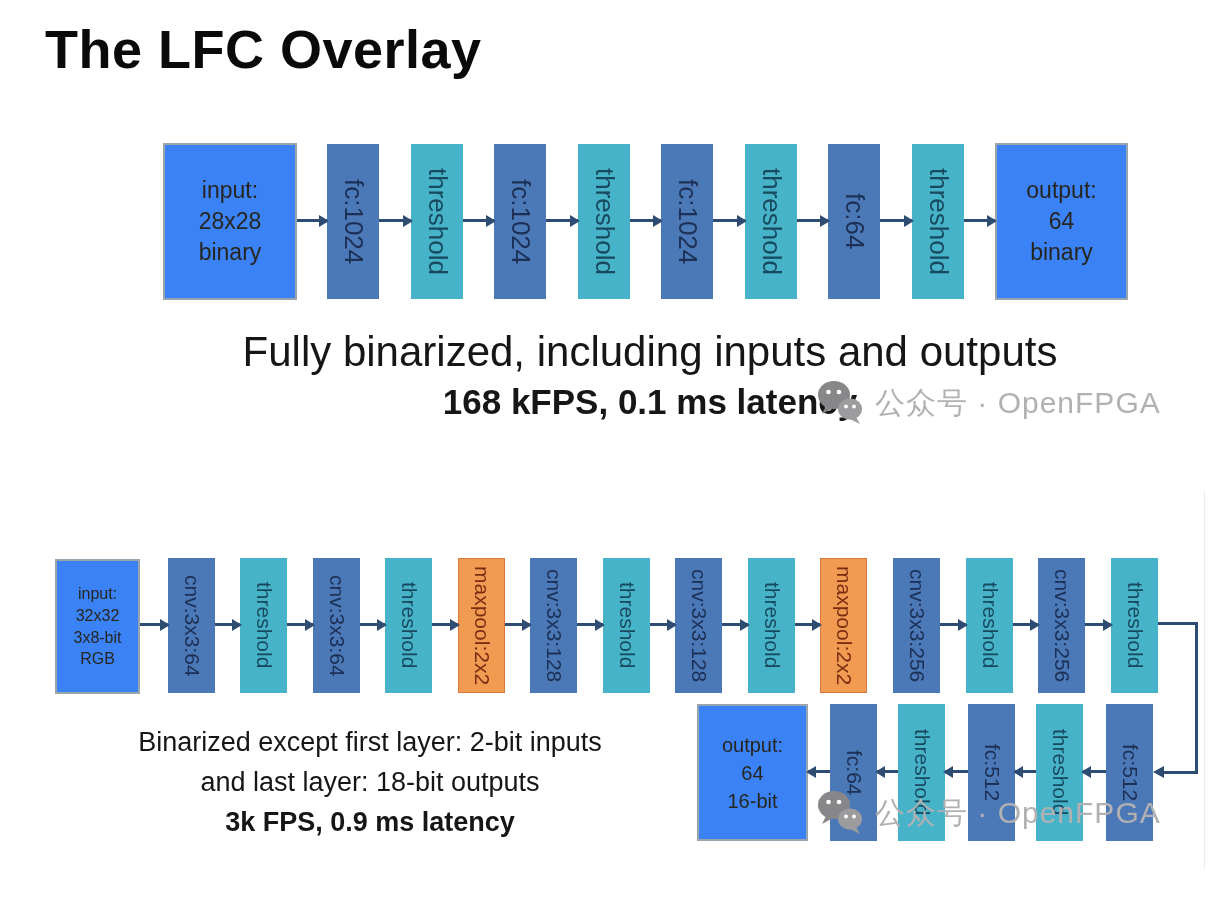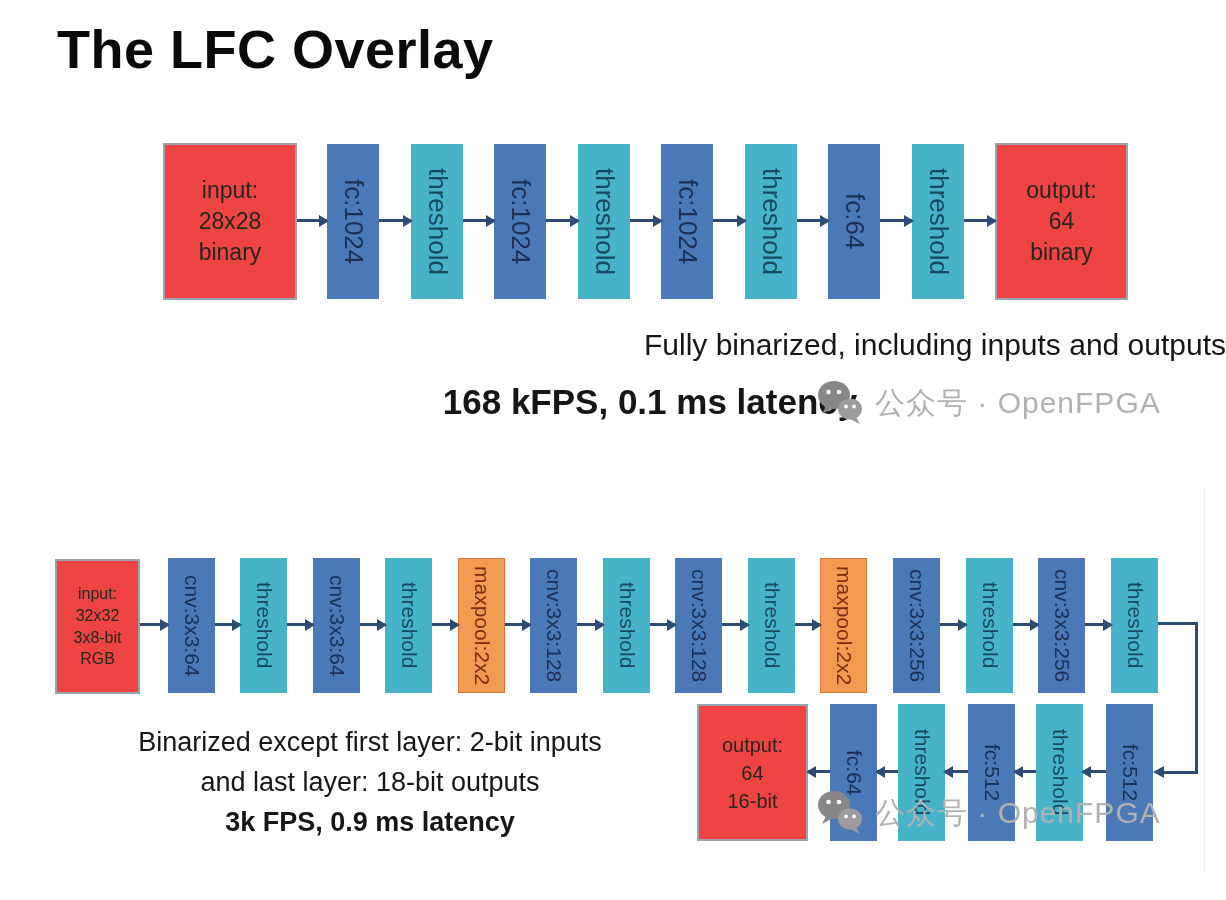--- a/index.html
+++ b/index.html
@@ -1,31 +1,31 @@
 <!DOCTYPE html>
 <html><head>
 <meta charset="utf-8">
 <style>
   html,body{margin:0;padding:0;background:#ffffff;}
   .page{position:relative;width:1226px;height:900px;background:#ffffff;
         font-family:"Liberation Sans", sans-serif;overflow:hidden;}
   .title{position:absolute;font-weight:bold;color:#0a0a0a;letter-spacing:0.5px;white-space:nowrap;}
-  .t-lfc{left:57px;top:18px;font-size:54px;}
+  .t-lfc{left:45px;top:18px;font-size:54px;}
   .t-cnv{left:108px;top:472px;font-size:48px;}
   .cap{position:absolute;text-align:center;color:#161616;white-space:nowrap;}
-  .lfc-cap1{left:74px;width:1152px;top:328px;font-size:30px;text-align:right;}
+  .lfc-cap1{left:74px;width:1152px;top:328px;font-size:42px;}
   .lfc-cap2{left:74px;width:1152px;top:382px;font-size:35px;font-weight:bold;}
   .cnv-cap1{left:0;width:740px;top:727px;font-size:27px;}
   .cnv-cap2{left:0;width:740px;top:767px;font-size:27px;}
   .cnv-cap3{left:0;width:740px;top:807px;font-size:27px;font-weight:bold;}
   .diagram{position:absolute;left:0;width:1226px;}
   .d-lfc{top:143px;height:160px;}
   .d-cnv1{top:558px;height:138px;}
   .d-cnv2{top:704px;height:140px;}
-  .io{position:absolute;background:#ef4444;border:2px solid #99a4ac;box-sizing:border-box;
+  .io{position:absolute;background:#3b82f6;border:2px solid #99a4ac;box-sizing:border-box;
       display:flex;align-items:center;justify-content:center;text-align:center;color:#26261f;}
   .io span{white-space:pre-line;}
   .d-lfc .io span{font-size:23px;line-height:1.35;}
   .d-cnv1 .io span{font-size:16px;line-height:1.35;}
   .d-cnv2 .io span{font-size:20px;line-height:1.4;}
   .vbox{position:absolute;display:flex;align-items:center;justify-content:center;box-sizing:border-box;}
   .vbox span{writing-mode:vertical-rl;text-orientation:mixed;white-space:nowrap;}
   .blue{background:#4b79b7;}  .blue span{color:#1c2f55;}
   .teal{background:#47b3c9;}  .teal span{color:#174a5e;}
   .orange{background:#f09a52;border:1px solid #d9773a;} .orange span{color:#7b2d12;}

